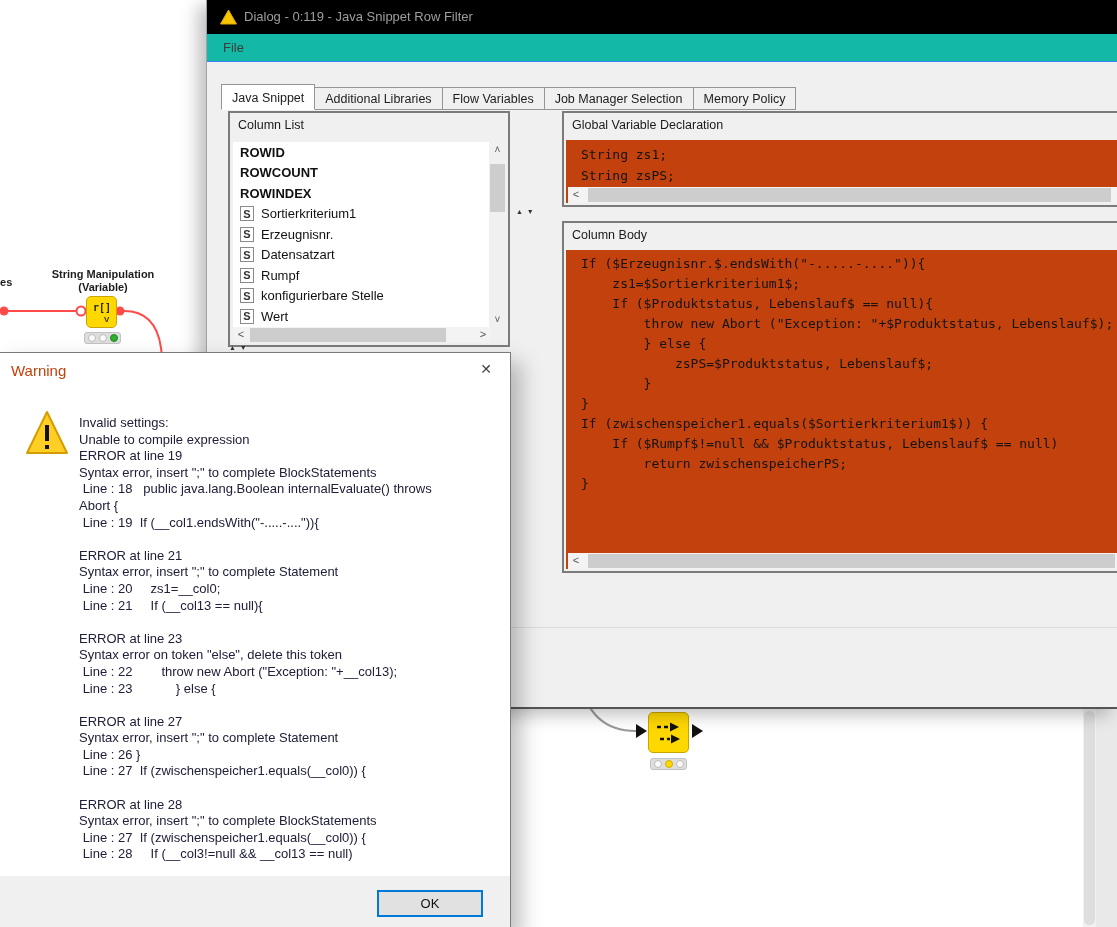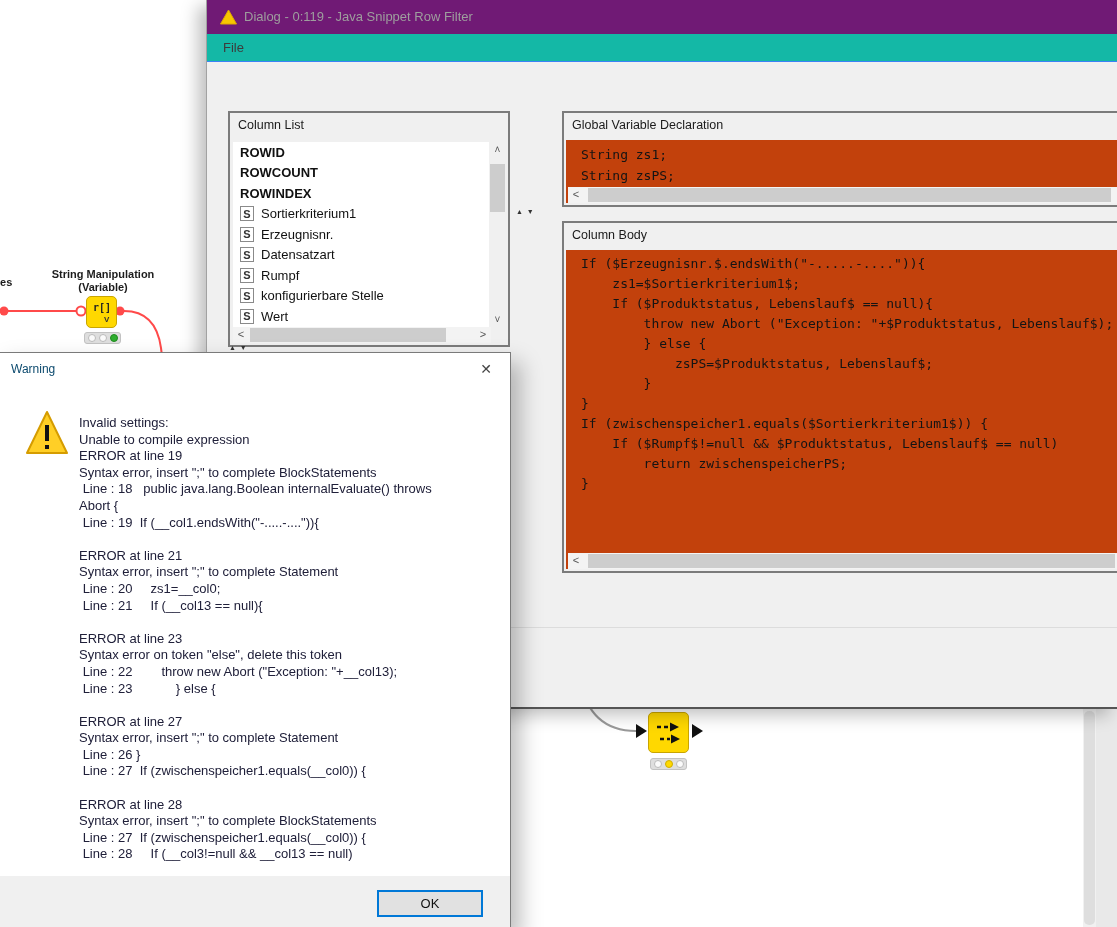--- a/index.html
+++ b/index.html
@@ -14,21 +14,21 @@
   .node-body.big { width:41px; height:41px; }
   .traffic { position:absolute; background:#dedede; border:1px solid #c2c2c2; border-radius:3px; display:flex; align-items:center; justify-content:center; gap:3px; }
   .traffic span { width:8px; height:8px; border-radius:50%; background:#fafafa; border:1px solid #bbb; display:block; }
   .traffic .on-green { background:#2fae2f; border-color:#1f8a1f; }
   .traffic .on-yellow { background:#ffd900; border-color:#cfae00; }
 
   
   #knime-dialog { position:absolute; left:206px; top:0; width:911px; height:709px;
     background:#f0f0f0; border-left:1px solid #a2a2a2; border-bottom:2px solid #555;
     box-shadow:-8px 6px 16px rgba(0,0,0,.25); }
-  .titlebar { position:absolute; left:0; top:0; width:100%; height:34px; background:#701a75; }
+  .titlebar { position:absolute; left:0; top:0; width:100%; height:34px; background:#000000; }
   .titlebar .title { position:absolute; left:37px; top:9px; font-size:13px; color:#9e9e9e; }
   .menubar { position:absolute; left:0; top:34px; width:100%; height:28px; background:#14b8a6; border-bottom:1px solid #3b82f6; }
   .menubar .menu-item { position:absolute; left:16px; top:6px; font-size:13px; color:#3c3c3c; }
 
   .tabs { position:absolute; left:14px; top:84px; display:flex; align-items:flex-end; }
   .tab { font-size:12.5px; color:#1c1c1c; background:#f0f0f0; border:1px solid #959595;
          padding:4px 10px 5px 10px; margin-right:-1px; height:23px; white-space:nowrap; }
   .tab.active { background:#fff; height:26px; padding-top:6px; border-bottom:1px solid #fff; position:relative; z-index:2; }
 
   .panel { position:absolute; background:#f0f0f0; border:2px solid #7b7b7b; }
@@ -59,21 +59,21 @@
 
   .cb-row { position:absolute; left:0; top:585px; width:911px; height:24px; }
   .checkbox { position:absolute; top:2px; width:15px; height:15px; background:#fff; border:1px solid #555;
               font-size:12px; line-height:13px; text-align:center; color:#111; }
   .cb-label { position:absolute; top:3px; font-size:13px; color:#111; white-space:nowrap; }
   .hairline { position:absolute; left:0; top:627px; width:100%; height:1px; background:#dcdcdc; }
 
   
   #warnbox { position:absolute; left:-4px; top:352px; width:515px; height:580px; background:#fff;
              border:1px solid #7a7a7a; box-shadow:10px 10px 20px rgba(0,0,0,.25); }
-  #warnbox .wb-title { position:absolute; left:14px; top:9px; font-size:12px; color:#0c4a6e; }
+  #warnbox .wb-title { position:absolute; left:14px; top:9px; font-size:15px; color:#c2410c; }
   #warnbox .wb-close { position:absolute; right:12px; top:5px; width:24px; height:22px; font-size:14px; color:#444;
                        text-align:center; line-height:22px; }
   .msg { position:absolute; left:82px; top:62px; width:428px; font-family:"Liberation Sans",sans-serif;
          font-size:13px; line-height:16.6px; color:#20203a; white-space:pre-wrap; }
   .wb-footer { position:absolute; left:0; bottom:0; width:100%; height:55px; background:#f0f0f0; }
   .ok-btn { position:absolute; left:380px; top:14px; width:106px; height:27px; background:#e1e1e1;
             border:2px solid #0078d7; font-size:13px; color:#111; text-align:center; line-height:23px; }
 
   svg { display:block; }
 </style>
@@ -139,20 +139,27 @@
       <svg class="abs" style="left:13px;top:9px;" width="17" height="16" viewBox="0 0 17 16">
         <polygon points="8.5,1 16.5,15 0.5,15" fill="#f7c600" stroke="#e0a800" stroke-width="1"></polygon>
       </svg>
       <span class="title">Dialog - 0:119 - Java Snippet Row Filter</span>
     </div>
 
     <div class="menubar">
       <span class="menu-item">File</span>
     </div>
 
+    <div class="tabs">
+      <div class="tab active">Java Snippet</div>
+      <div class="tab">Additional Libraries</div>
+      <div class="tab">Flow Variables</div>
+      <div class="tab">Job Manager Selection</div>
+      <div class="tab">Memory Policy</div>
+    </div>
 
     <div class="panel" style="left:21px;top:111px;width:282px;height:236px;">
       <div class="panel-header">Column List</div>
       <div class="listbox">
         <div class="lb-row special">ROWID</div>
         <div class="lb-row special">ROWCOUNT</div>
         <div class="lb-row special">ROWINDEX</div>
         <div class="lb-row">
           <span class="col-type">S</span>
           <span>Sortierkriterium1</span>

